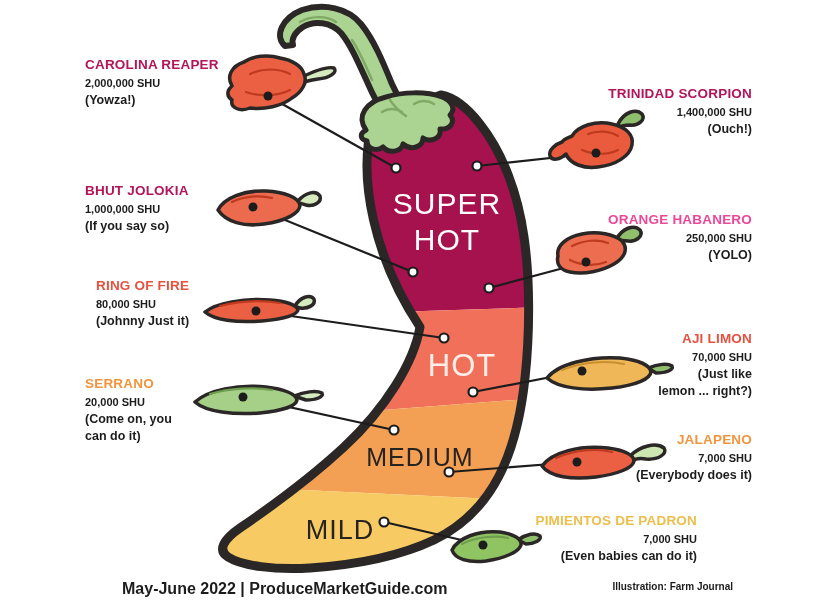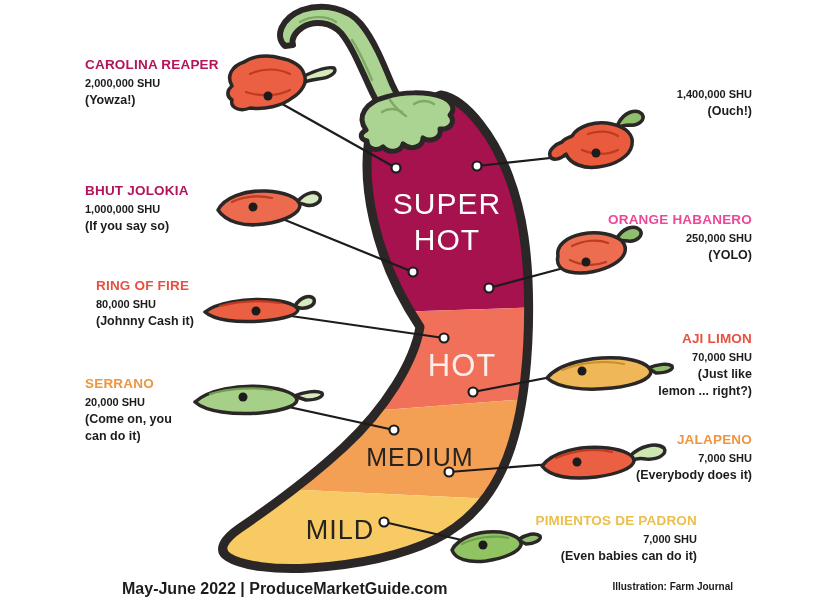--- a/index.html
+++ b/index.html
@@ -164,30 +164,31 @@
     <div class="pnote">(Yowza!)</div>
   </div>
   <div class="plabel" style="left:85px;top:182px">
     <div class="pname" style="color: rgb(178, 21, 90);">BHUT JOLOKIA</div>
     <div class="pshu">1,000,000 SHU</div>
     <div class="pnote">(If you say so)</div>
   </div>
   <div class="plabel" style="left:96px;top:277px">
     <div class="pname" style="color: rgb(230, 81, 64);">RING OF FIRE</div>
     <div class="pshu">80,000 SHU</div>
-    <div class="pnote">(Johnny Cash it)</div>
+    <div class="pnote">(Johnny Just it)</div>
   </div>
   <div class="plabel" style="left:85px;top:375px">
     <div class="pname" style="color: rgb(240, 149, 63);">SERRANO</div>
     <div class="pshu">20,000 SHU</div>
     <div class="pnote">(Come on, you
 can do it)</div>
   </div>
 
   <div class="plabel right" style="right:88px;top:85px">
+    <div class="pname" style="color: rgb(178, 21, 90);">TRINIDAD SCORPION</div>
     <div class="pshu">1,400,000 SHU</div>
     <div class="pnote">(Ouch!)</div>
   </div>
   <div class="plabel right" style="right:88px;top:211px">
     <div class="pname" style="color: #ec4899;">ORANGE HABANERO</div>
     <div class="pshu">250,000 SHU</div>
     <div class="pnote">(YOLO)</div>
   </div>
   <div class="plabel right" style="right:88px;top:330px">
     <div class="pname" style="color: rgb(230, 81, 64);">AJI LIMON</div>

